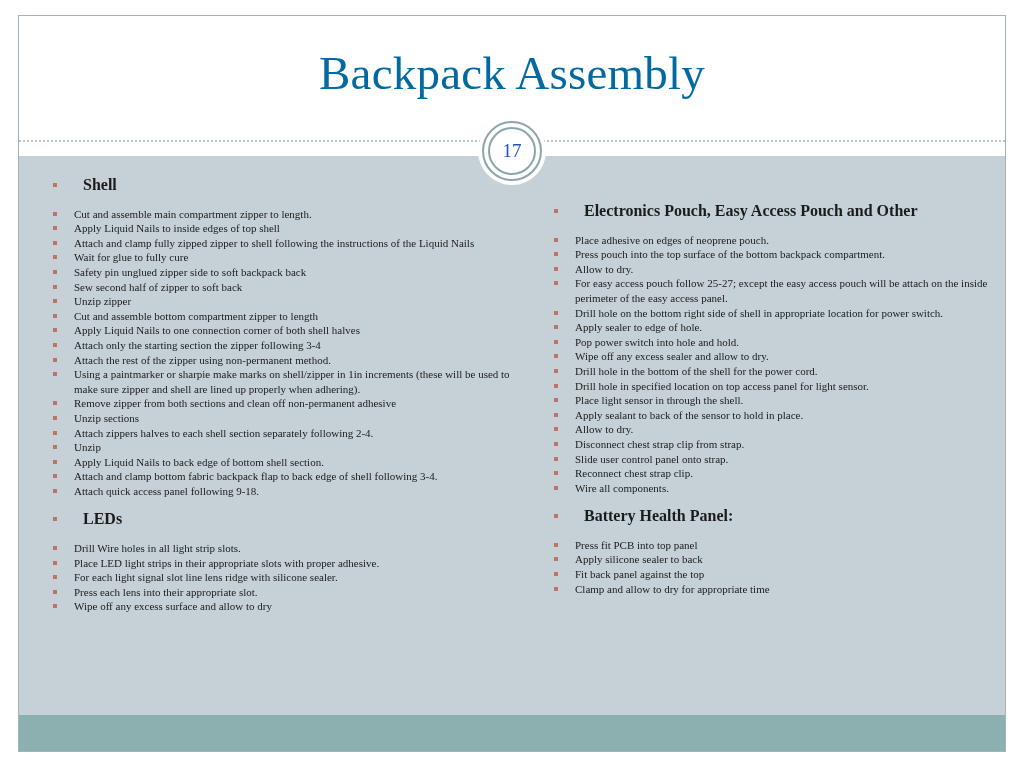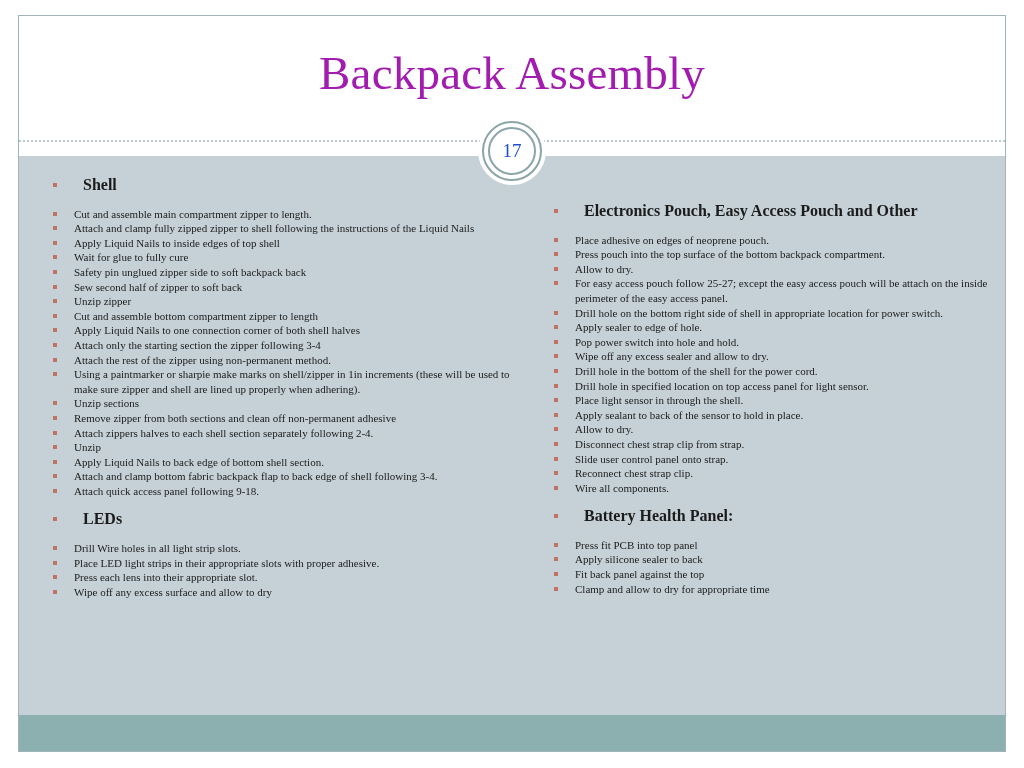--- a/index.html
+++ b/index.html
@@ -37,21 +37,21 @@
   }
   #page-title {
     position: absolute;
     left: 0;
     top: 28px;
     width: 100%;
     text-align: center;
     font-size: 47px;
     line-height: 58px;
     font-weight: normal;
-    color: #a21caf;
+    color: #0369a1;
     letter-spacing: 0.2px;
     white-space: nowrap;
   }
 
   
   #header-rule {
     position: absolute;
     left: 0;
     top: 124px;
     width: 100%;
@@ -187,41 +187,42 @@
     <div id="page-badge-inner">
       <span id="page-number">17</span>
     </div>
   </div>
 
   <div id="content">
     <div class="column" id="col-left">
       <ul class="bullets" id="list-left">
           <li class="heading gap-after">Shell</li>
           <li>Cut and assemble main compartment zipper to length.</li>
+          <li>Apply Liquid Nails to inside edges of top shell</li>
           <li>Attach and clamp fully zipped zipper to shell following the instructions of the Liquid Nails</li>
-          <li>Apply Liquid Nails to inside edges of top shell</li>
           <li>Wait for glue to fully cure</li>
           <li>Safety pin unglued zipper side to soft backpack back</li>
           <li>Sew second half of zipper to soft back</li>
           <li>Unzip zipper</li>
           <li>Cut and assemble bottom compartment zipper to length</li>
           <li>Apply Liquid Nails to one connection corner of both shell halves</li>
           <li>Attach only the starting section the zipper following 3-4</li>
           <li>Attach the rest of the zipper using non-permanent method.</li>
           <li>Using a paintmarker or sharpie make marks on shell/zipper in 1in increments (these will be used to make sure zipper and shell are lined up properly when adhering).</li>
+          <li>Remove zipper from both sections and clean off non-permanent adhesive</li>
           <li>Unzip sections</li>
-          <li>Remove zipper from both sections and clean off non-permanent adhesive</li>
           <li>Attach zippers halves to each shell section separately following 2-4.</li>
           <li>Unzip</li>
           <li>Apply Liquid Nails to back edge of bottom shell section.</li>
           <li>Attach and clamp bottom fabric backpack flap to back edge of shell following 3-4.</li>
           <li>Attach quick access panel following 9-18.</li>
           <li class="heading gap-after gap-before">LEDs</li>
           <li>Drill Wire holes in all light strip slots.</li>
           <li>Place LED light strips in their appropriate slots with proper adhesive.</li>
+          <li>For each light signal slot line lens ridge with silicone sealer.</li>
           <li>Press each lens into their appropriate slot.</li>
           <li>Wipe off any excess surface and allow to dry</li>
         </ul>
     </div>
     <div class="column" id="col-right">
       <ul class="bullets" id="list-right">
           <li class="heading gap-after">Electronics Pouch, Easy Access Pouch and Other</li>
           <li>Place adhesive on edges of neoprene pouch.</li>
           <li>Press pouch into the top surface of the bottom backpack compartment.</li>
           <li>Allow to dry.</li>

